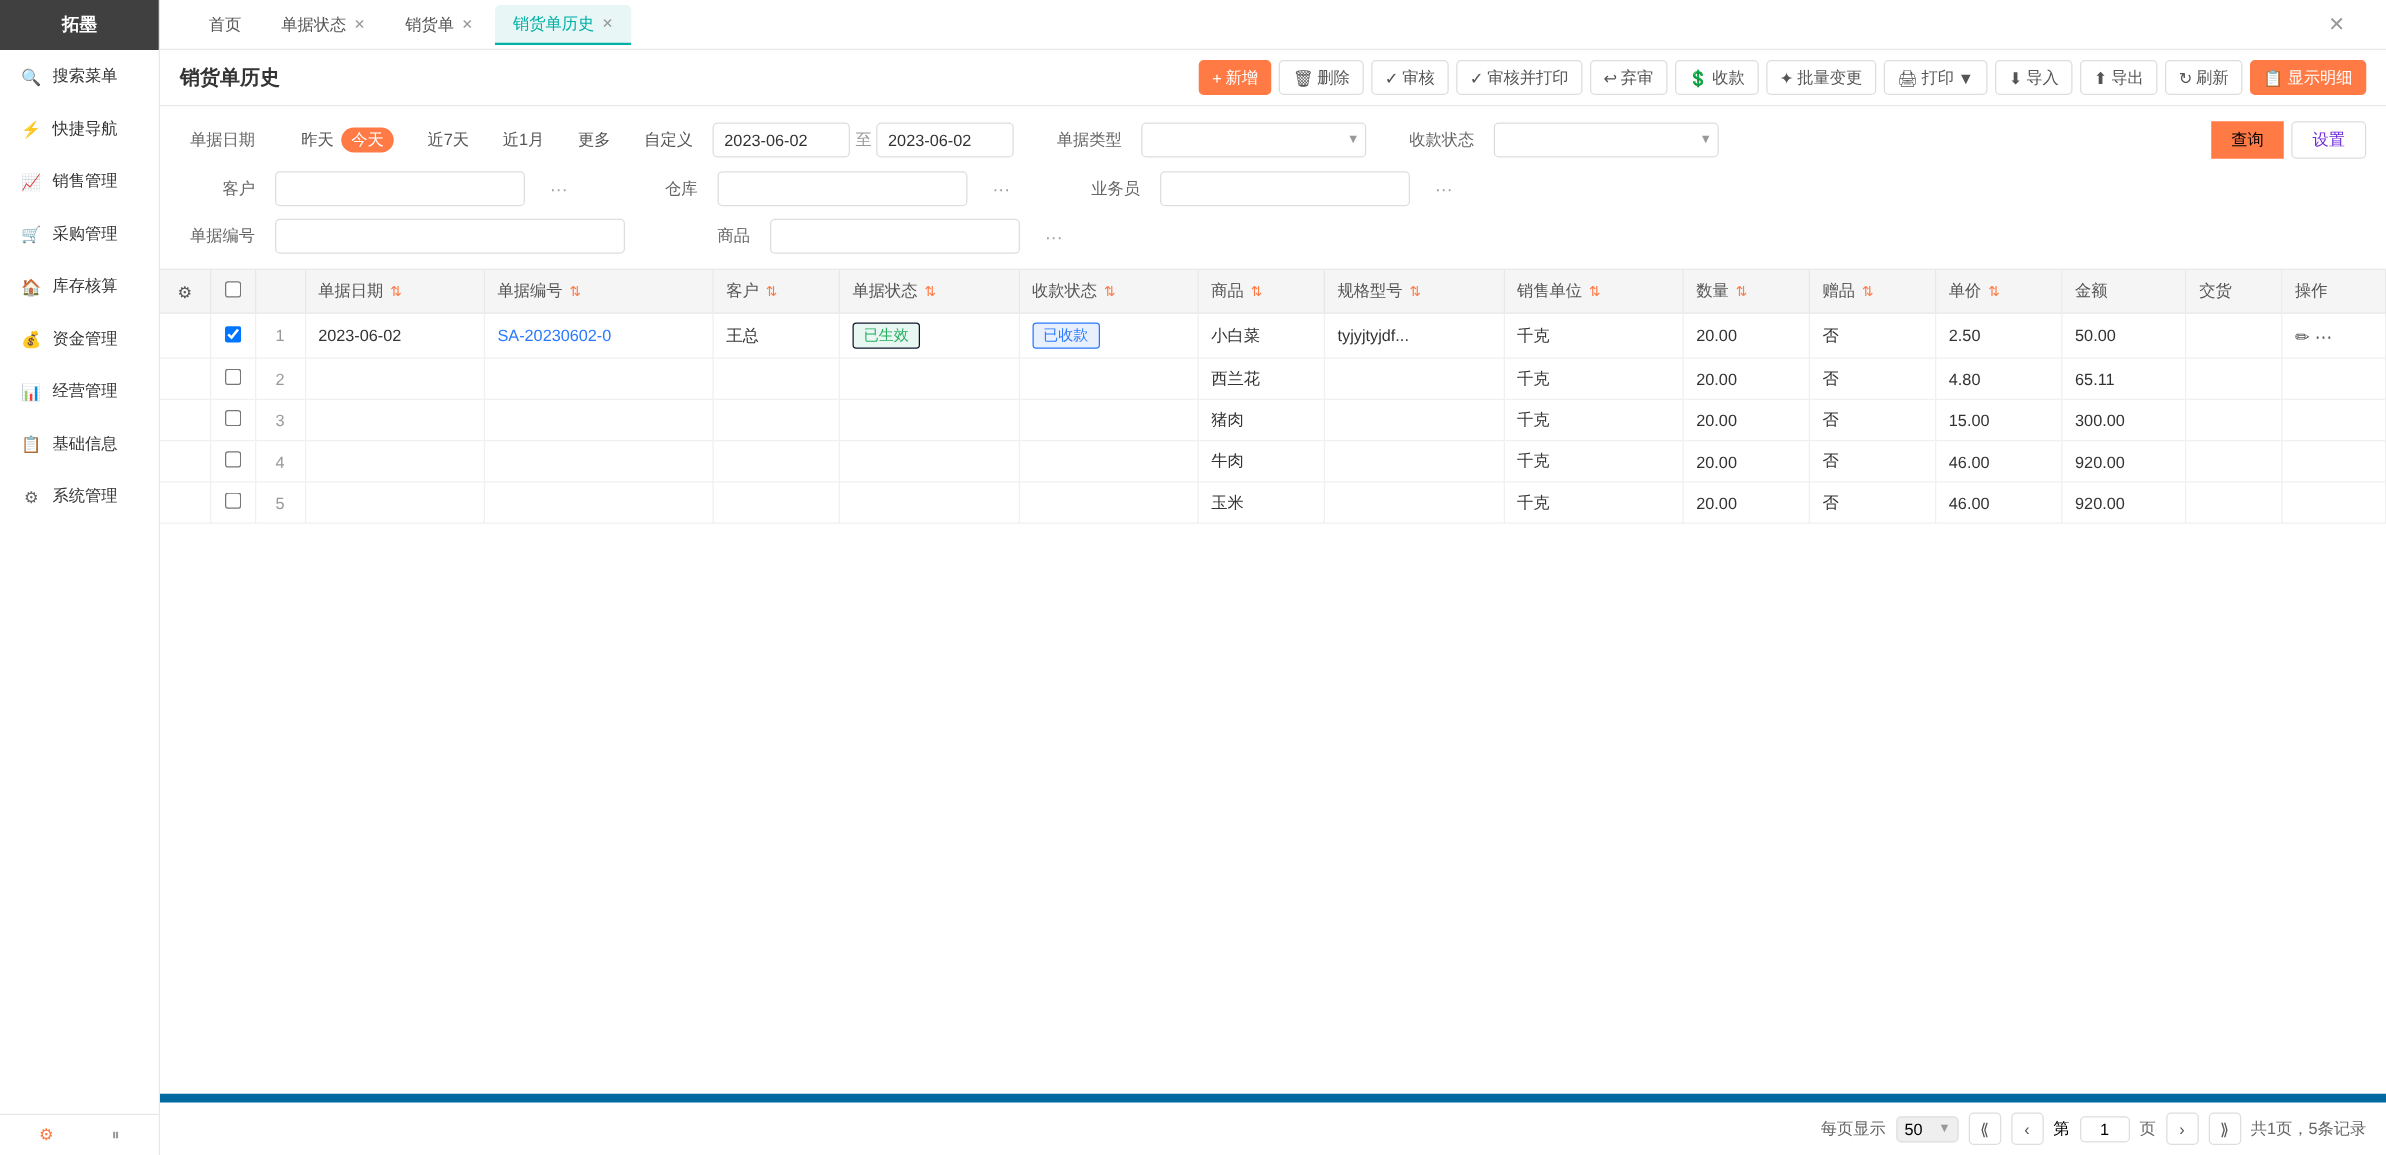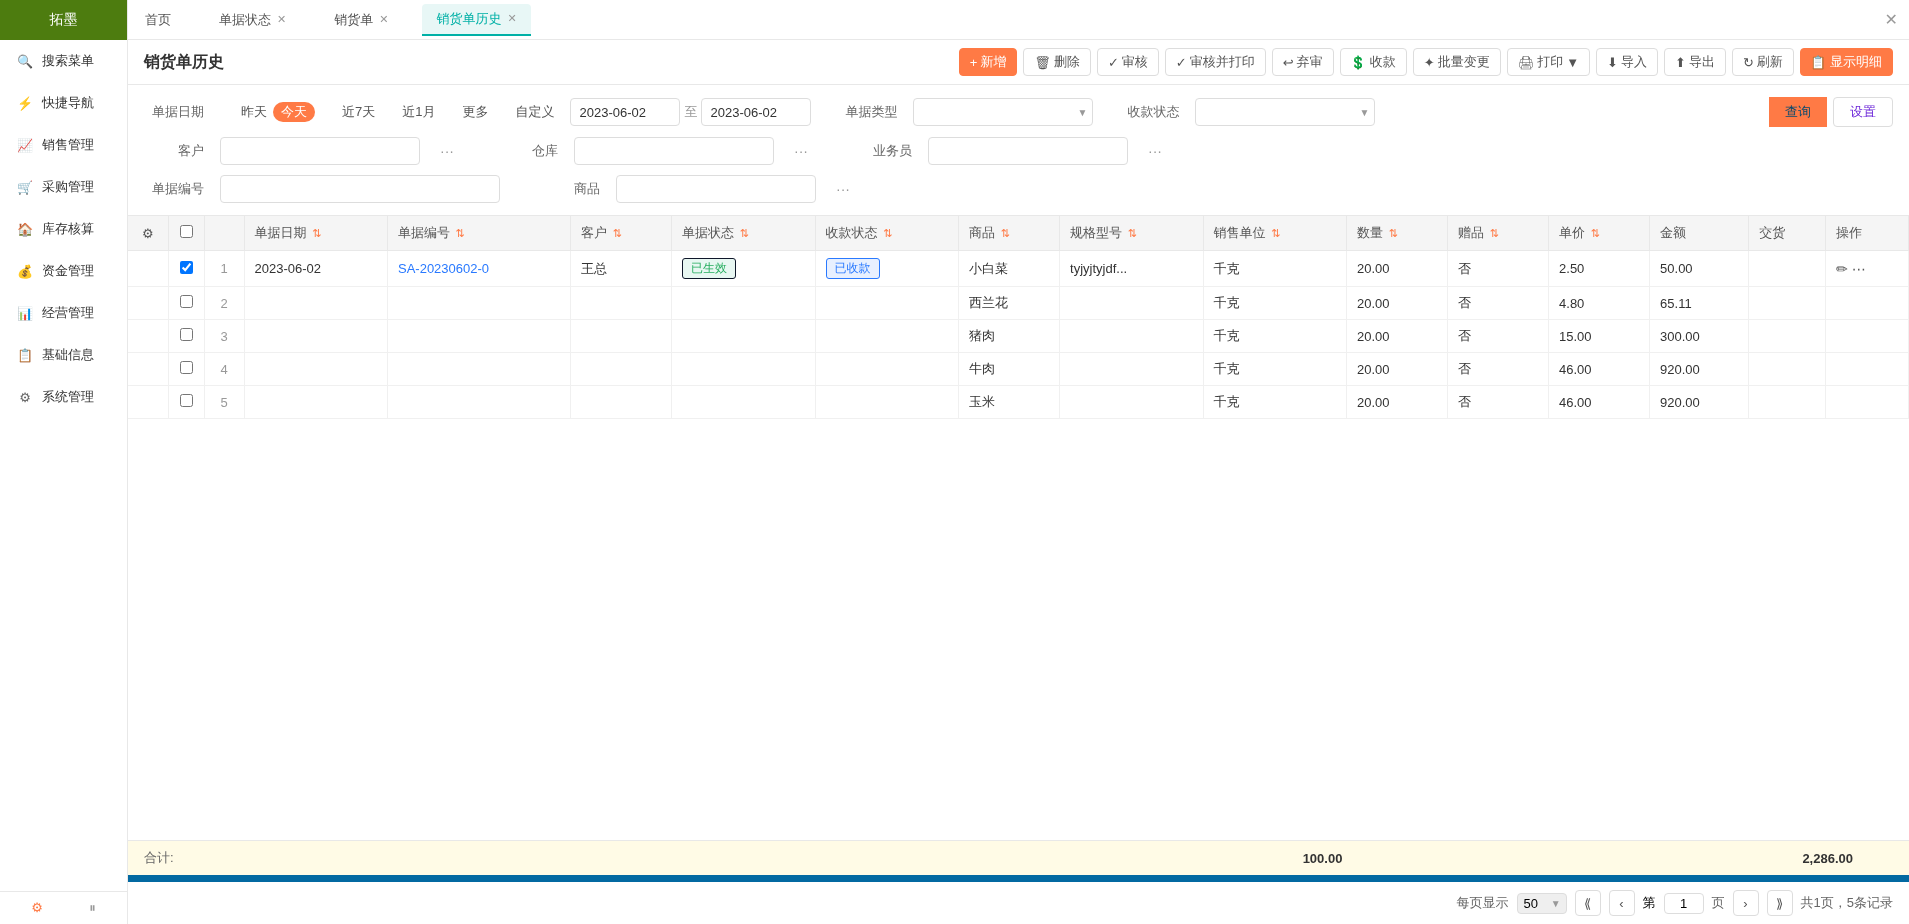--- a/index.html
+++ b/index.html
@@ -10,27 +10,27 @@
       width: 128px;
       background: #fff;
       border-right: 1px solid #e8e8e8;
       display: flex;
       flex-direction: column;
       height: 100%;
       flex-shrink: 0;
     }
     .sidebar-logo {
       height: 40px;
-      background: #4d7c0f;
+      background: #404040;
       display: flex;
       align-items: center;
       justify-content: center;
       color: #fff;
       font-size: 14px;
-      font-weight: normal;
+      font-weight: bold;
     }
     .sidebar-item {
       display: flex;
       align-items: center;
       gap: 8px;
       padding: 12px 16px;
       cursor: pointer;
       color: #333;
       font-size: 13px;
     }
@@ -52,22 +52,22 @@
       overflow: hidden;
     }
 
     
     .tab-bar {
       display: flex;
       align-items: center;
       background: #fff;
       border-bottom: 1px solid #e8e8e8;
       height: 40px;
-      padding: 0 3px;
-      gap: 20px;
+      padding: 0 25px;
+      gap: 4px;
       flex-shrink: 0;
     }
     .tab {
       display: flex;
       align-items: center;
       padding: 0 14px;
       height: 32px;
       border-radius: 4px 4px 0 0;
       cursor: pointer;
       font-size: 13px;
@@ -212,21 +212,21 @@
     }
     .collapse-btn {
       color: #00b0a6;
       cursor: pointer;
       font-size: 12px;
       text-align: center;
       margin-top: 6px;
     }
     .query-btn {
       background: #ff7a45;
-      color: #0c4a6e;
+      color: #000000;
       border: none;
       border-radius: 0;
       padding: 5px 16px;
       font-size: 13px;
       cursor: pointer;
     }
     .settings-btn {
       background: #fff;
       color: #6d28d9;
       border: 1px solid #ddd;
@@ -650,26 +650,20 @@
       <td>否</td>
       <td>46.00</td>
       <td>920.00</td>
       <td></td>
       <td></td>
     </tr>
         </tbody>
     </table>
   </div>
 
-  <div class="table-footer">
-    <span class="footer-label">合计:</span>
-    <span style="flex:1;"></span>
-    <span class="footer-total" style="margin-right: 460px;">100.00</span>
-    <span class="footer-total">2,286.00</span>
-  </div>
 
   <div class="pagination">
     <span class="page-size-label">每页显示</span>
     <div class="select-wrapper">
       <select class="page-size-select">
         <option value="50">50</option>
         <option value="100">100</option>
       </select>
     </div>
     <button class="page-btn">⟪</button>

